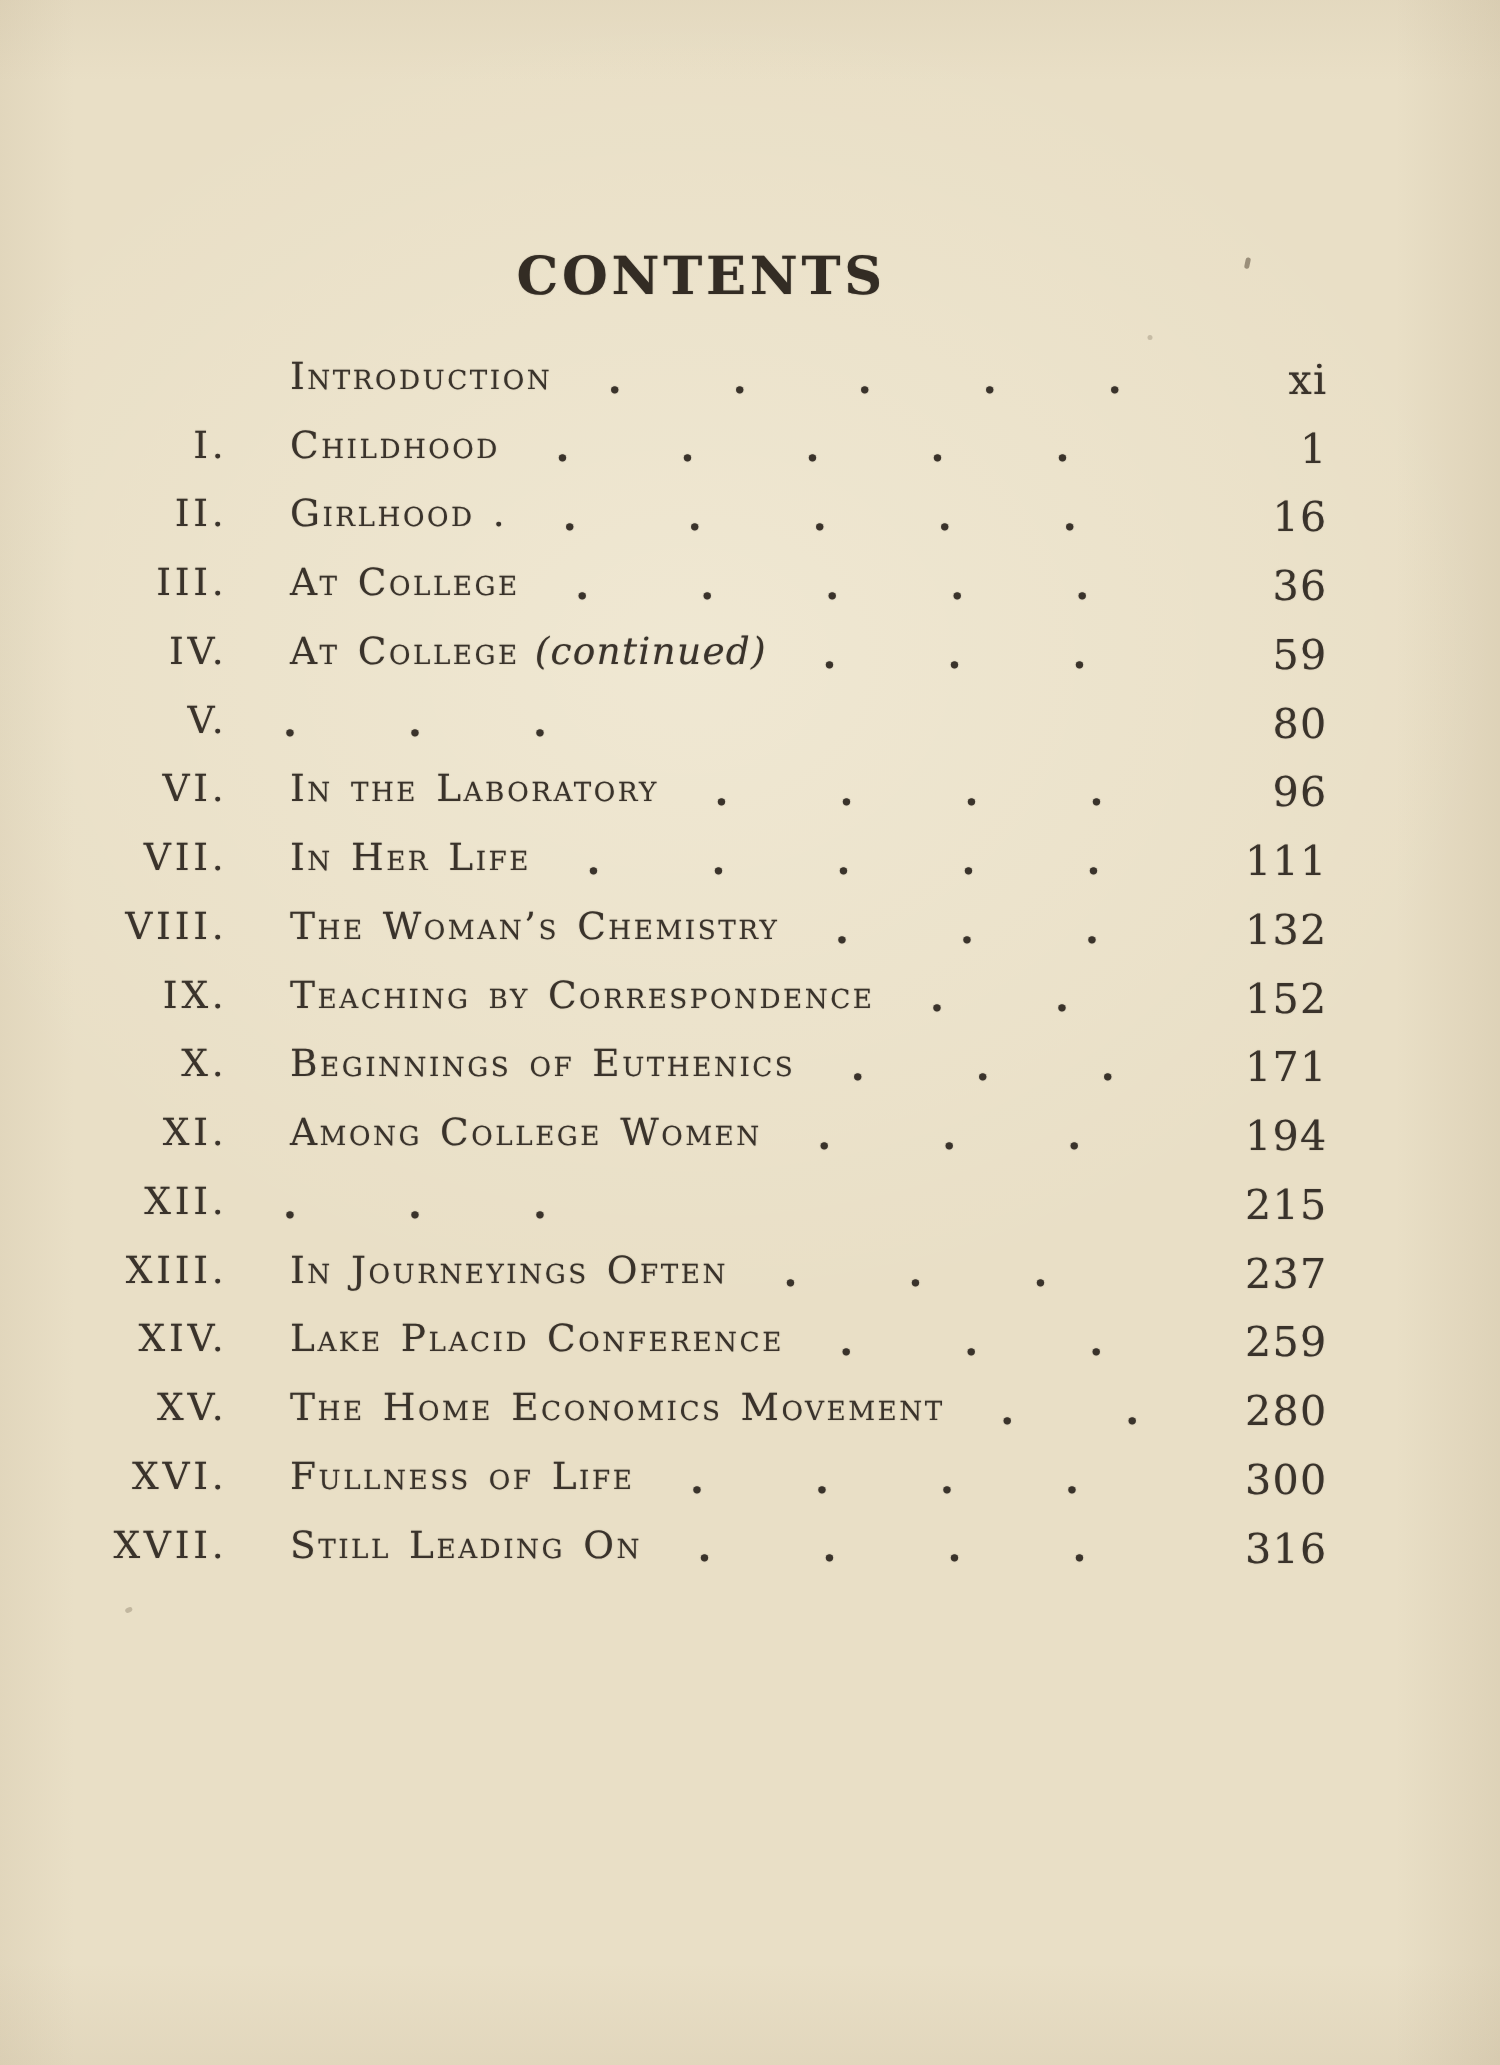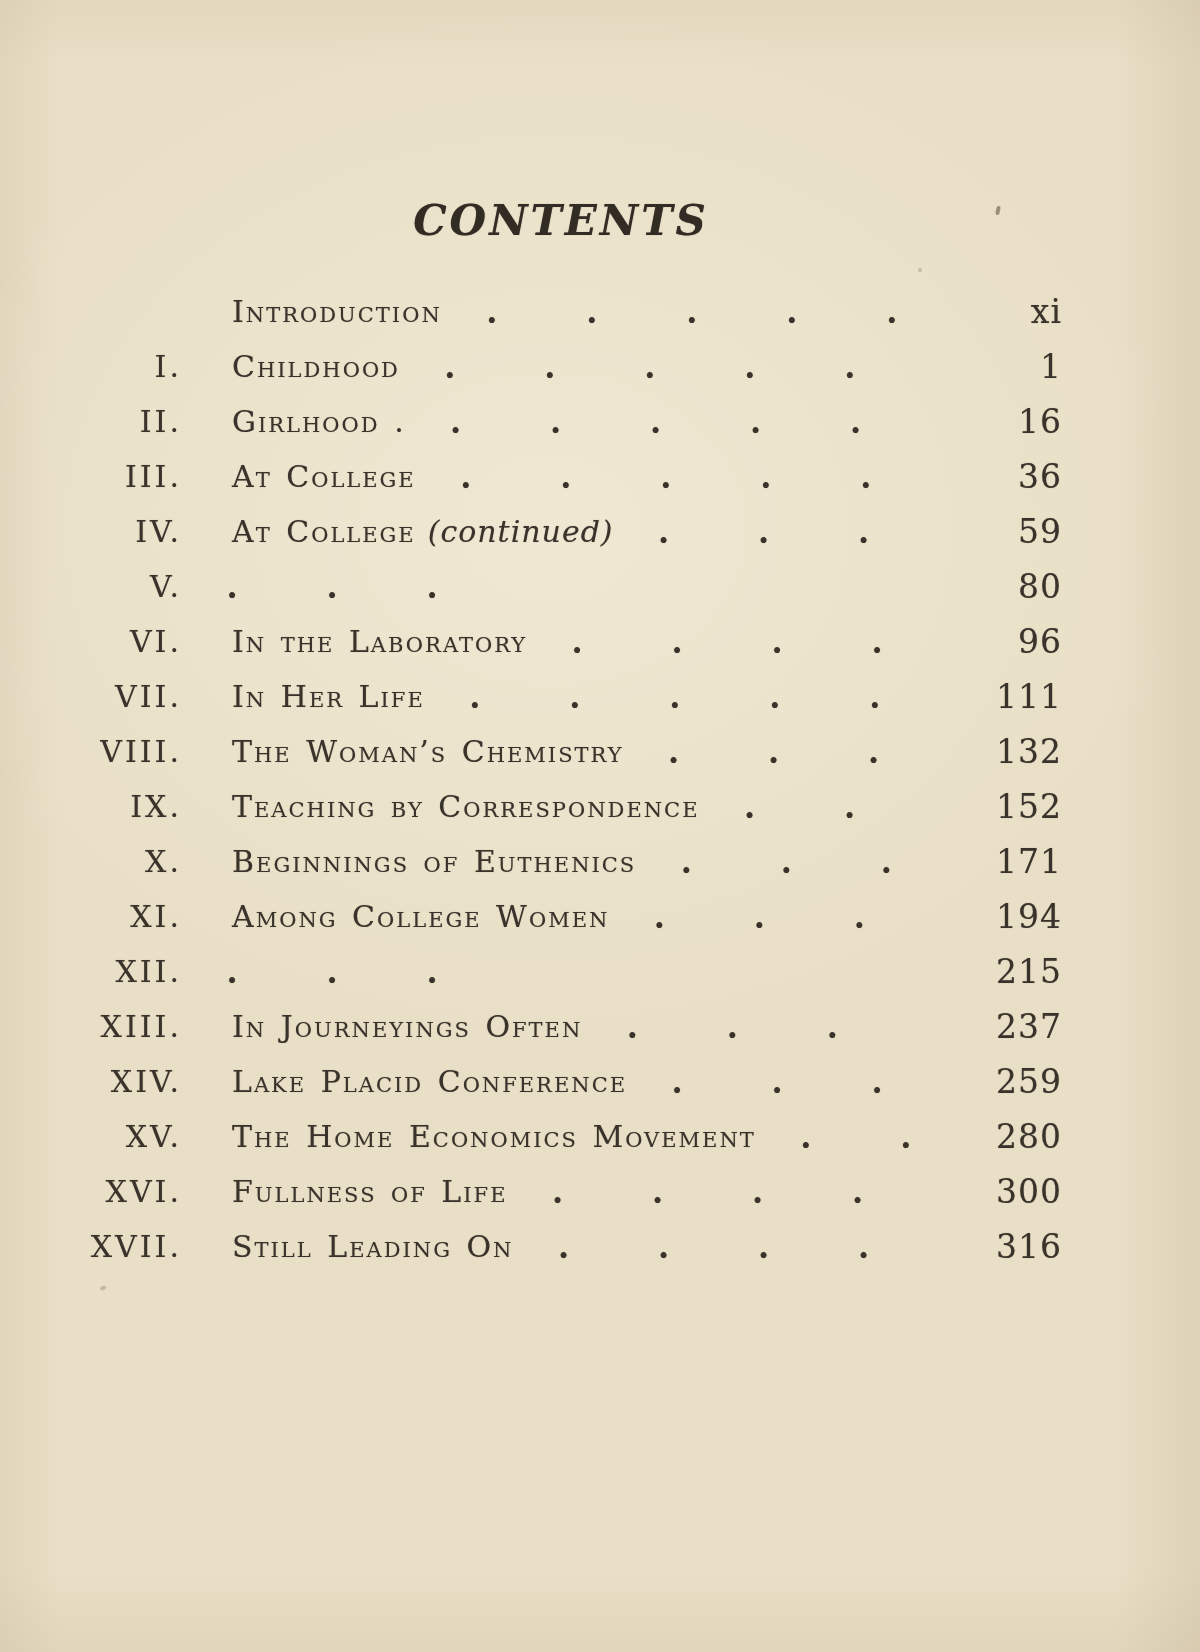--- a/index.html
+++ b/index.html
@@ -24,29 +24,28 @@
   .page-title {
     margin: 0;
     padding: 200px 138px 0 60px;
     text-align: center;
     font-size: 42px;
     line-height: 1;
     font-weight: bold;
     letter-spacing: 3px;
     color: #332c24;
     text-shadow: 0 0 1px rgba(51,44,36,0.45);
-    font-style: italic;
   }
   .toc-rows {
     margin-top: 42px;
     padding: 0 138px 0 60px;
   }
   .toc-row {
     display: flex;
-    align-items: center;
+    align-items: flex-start;
     height: 55px;
     white-space: nowrap;
     text-shadow: 0 0 1px rgba(58,51,43,0.40);
   }
   .num {
     flex: 0 0 122px;
     text-align: right;
     font-size: 30px;
     letter-spacing: 3px;
   }

